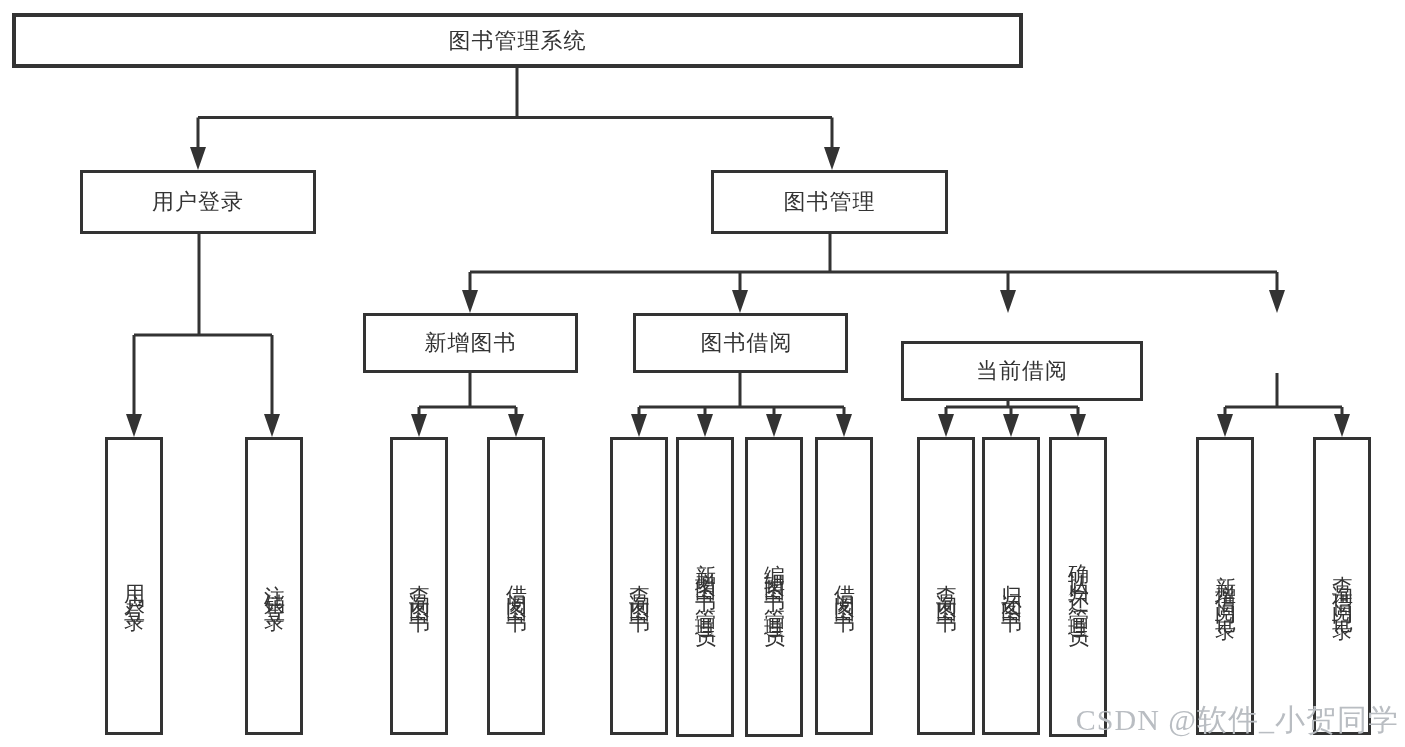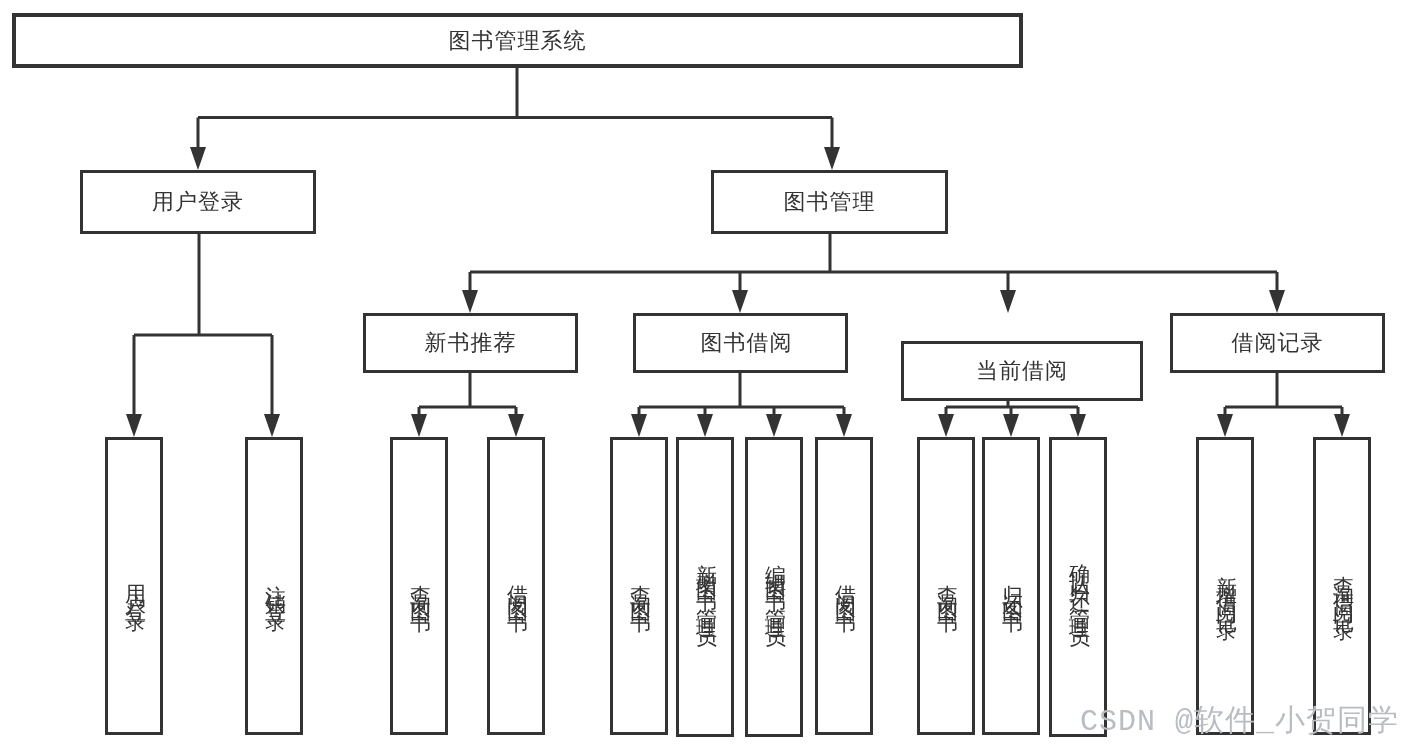--- a/index.html
+++ b/index.html
@@ -1,21 +1,21 @@
 <!DOCTYPE html>
 <html style="--line: #333333; --text: #333333; --bg: #ffffff; --watermark: #b9bdc2;"><head>
 <meta charset="utf-8">
 <style>
   html,body{margin:0;padding:0;background:#fff;}
   #canvas{
     position:relative;
     width:1405px;height:747px;
     background:var(--bg,#ffffff);
     overflow:hidden;
-    font-family:Liberation Mono, monospace;
+    font-family:Liberation Serif, serif;
     color:var(--text,#333333);
   }
   #wires{position:absolute;left:0;top:0;width:1405px;height:747px;}
   #wires .ln{stroke:var(--line,#333333);stroke-width:3;fill:none;}
   #wires .ar{fill:var(--line,#333333);stroke:none;}
   .box{
     position:absolute;
     box-sizing:border-box;
     border:3px solid var(--line,#333333);
     background:#ffffff;
@@ -87,30 +87,27 @@
   </div>
 
   <div class="box" style="left:80px;top:170px;width:236px;height:64px;">
     <span>用户登录</span>
   </div>
   <div class="box" style="left:711px;top:170px;width:237px;height:64px;align-items:center;">
     <span>图书管理</span>
   </div>
 
   <div class="box" style="left:363px;top:313px;width:215px;height:60px;">
-    <span>新书推荐</span>
+    <span>新增图书</span>
   </div>
   <div class="box" style="left:633px;top:313px;width:215px;height:60px;padding-left:12px;">
     <span>图书借阅</span>
   </div>
   <div class="box" style="left:901px;top:315px;width:242px;height:60px;margin-top:26px;">
     <span>当前借阅</span>
-  </div>
-  <div class="box" style="left:1170px;top:313px;width:215px;height:60px;">
-    <span>借阅记录</span>
   </div>
 
   <div class="box leaf" style="left:105px;top:437px;width:58px;height:298px;">
     <span>用户登录</span>
   </div>
   <div class="box leaf" style="left:245px;top:437px;width:58px;height:298px;">
     <span>注销登录</span>
   </div>
 
   <div class="box leaf" style="left:390px;top:437px;width:58px;height:298px;">

